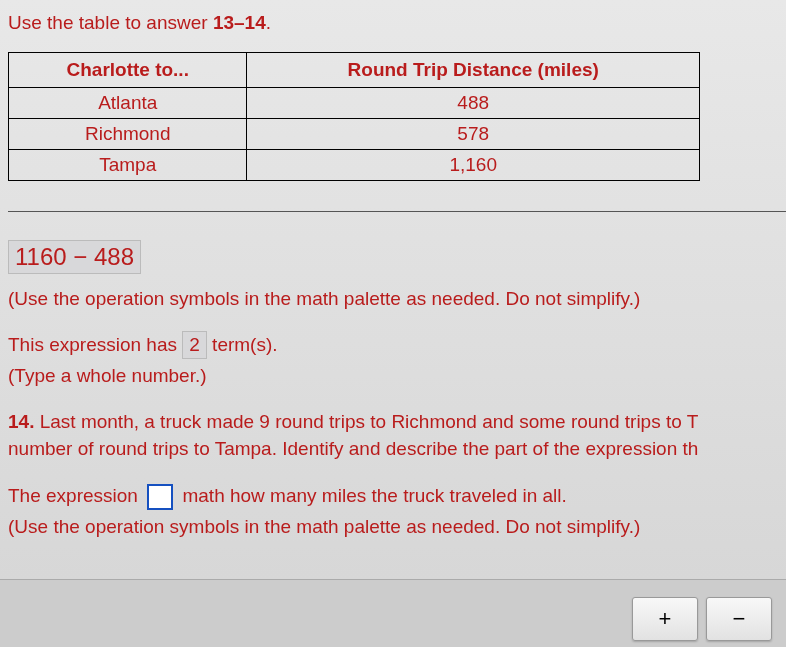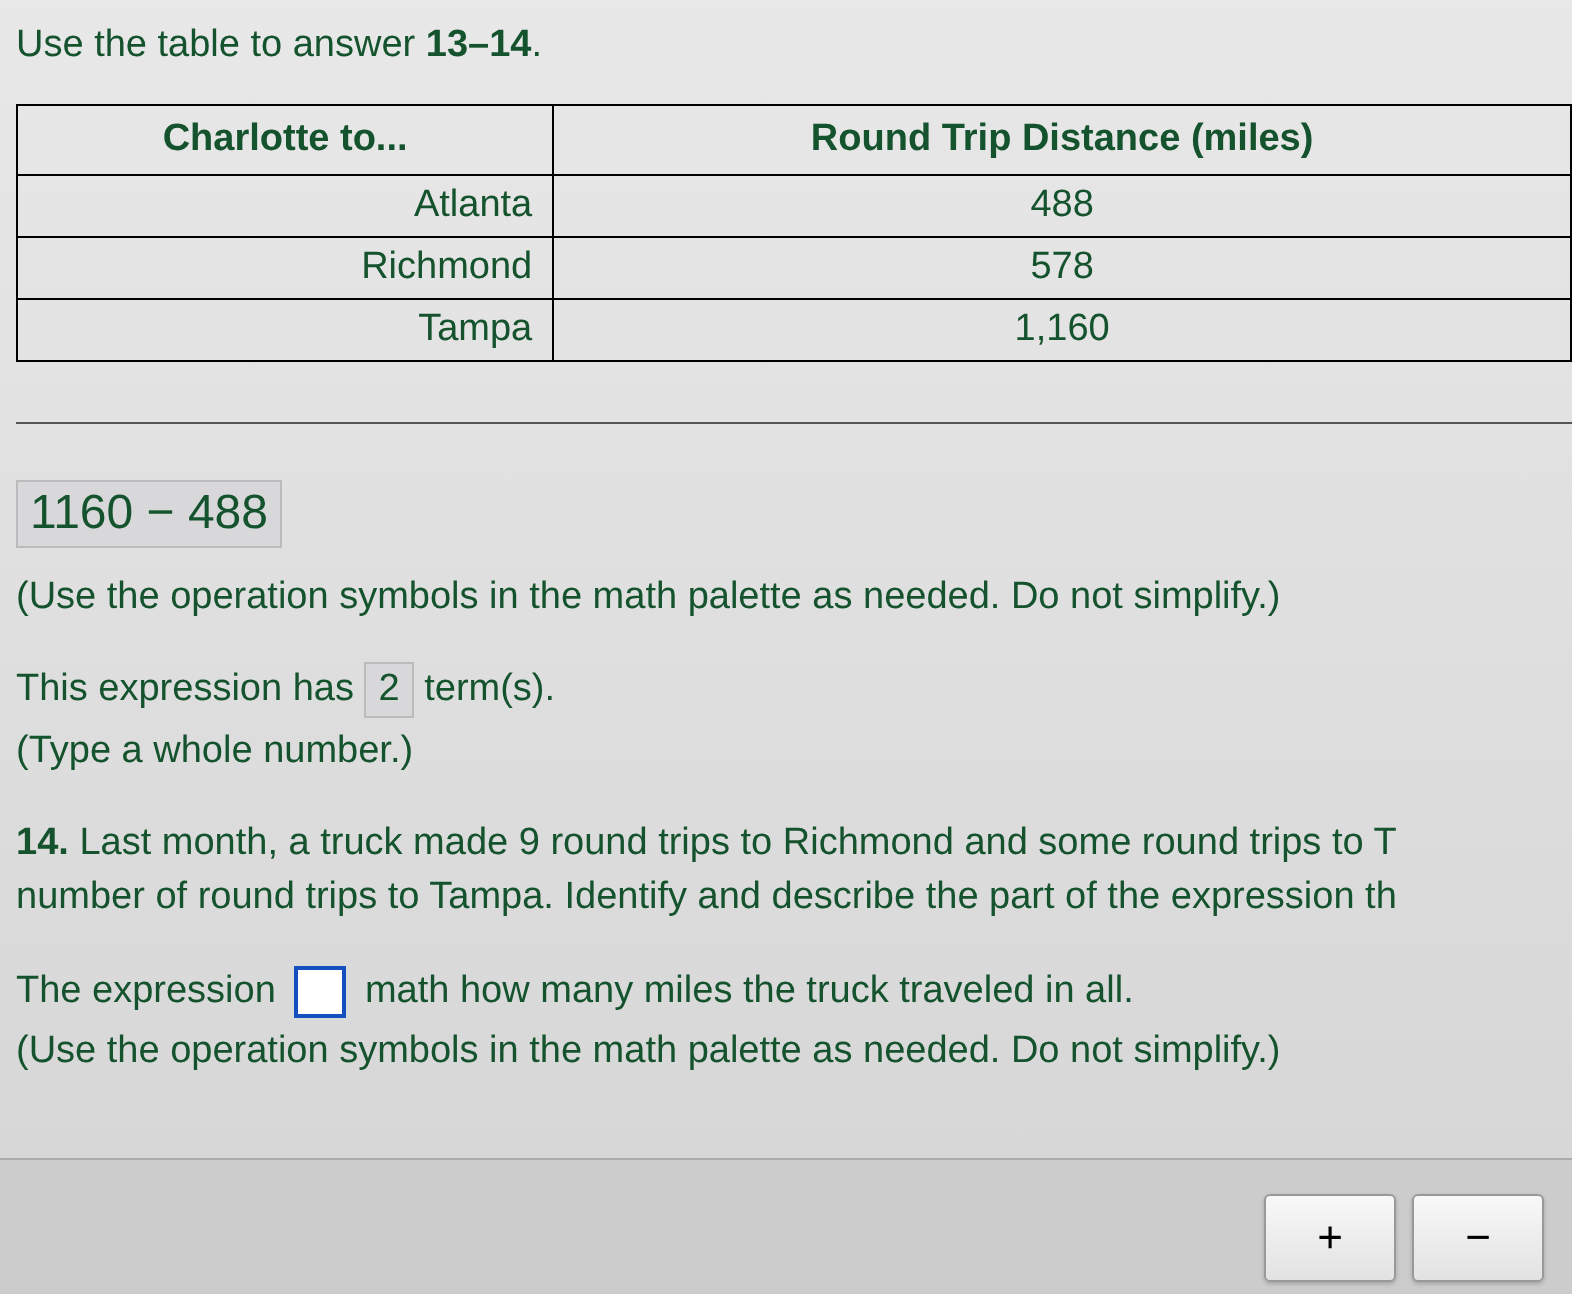--- a/index.html
+++ b/index.html
@@ -10,49 +10,49 @@
     body {
       font-family: Arial, Helvetica, sans-serif;
       background: linear-gradient(180deg, #e8e8e8 0%, #d5d5d5 100%);
       width: 786px;
       height: 647px;
       overflow: hidden;
       position: relative;
     }
     .content {
       padding: 12px 0 0 8px;
-      color: #14532d;
+      color: #b91c1c;
     }
     .instruction {
       font-size: 19px;
       margin-bottom: 18px;
     }
     .instruction b {
       font-weight: bold;
     }
     table {
       border-collapse: collapse;
-      width: 778px;
+      width: 692px;
       margin-bottom: 30px;
     }
     table th {
       border: 1.5px solid #000;
       padding: 6px 10px;
       font-size: 19px;
       font-weight: bold;
       text-align: center;
       background: transparent;
     }
     table td {
       border: 1.5px solid #000;
       padding: 4px 10px;
       font-size: 19px;
     }
     table td.city {
-      text-align: right;
+      text-align: center;
     }
     table td.dist {
       text-align: center;
     }
     .hr-line {
       border: none;
       border-top: 1px solid #555;
       margin: 8px 0 28px 0;
       width: 780px;
     }

